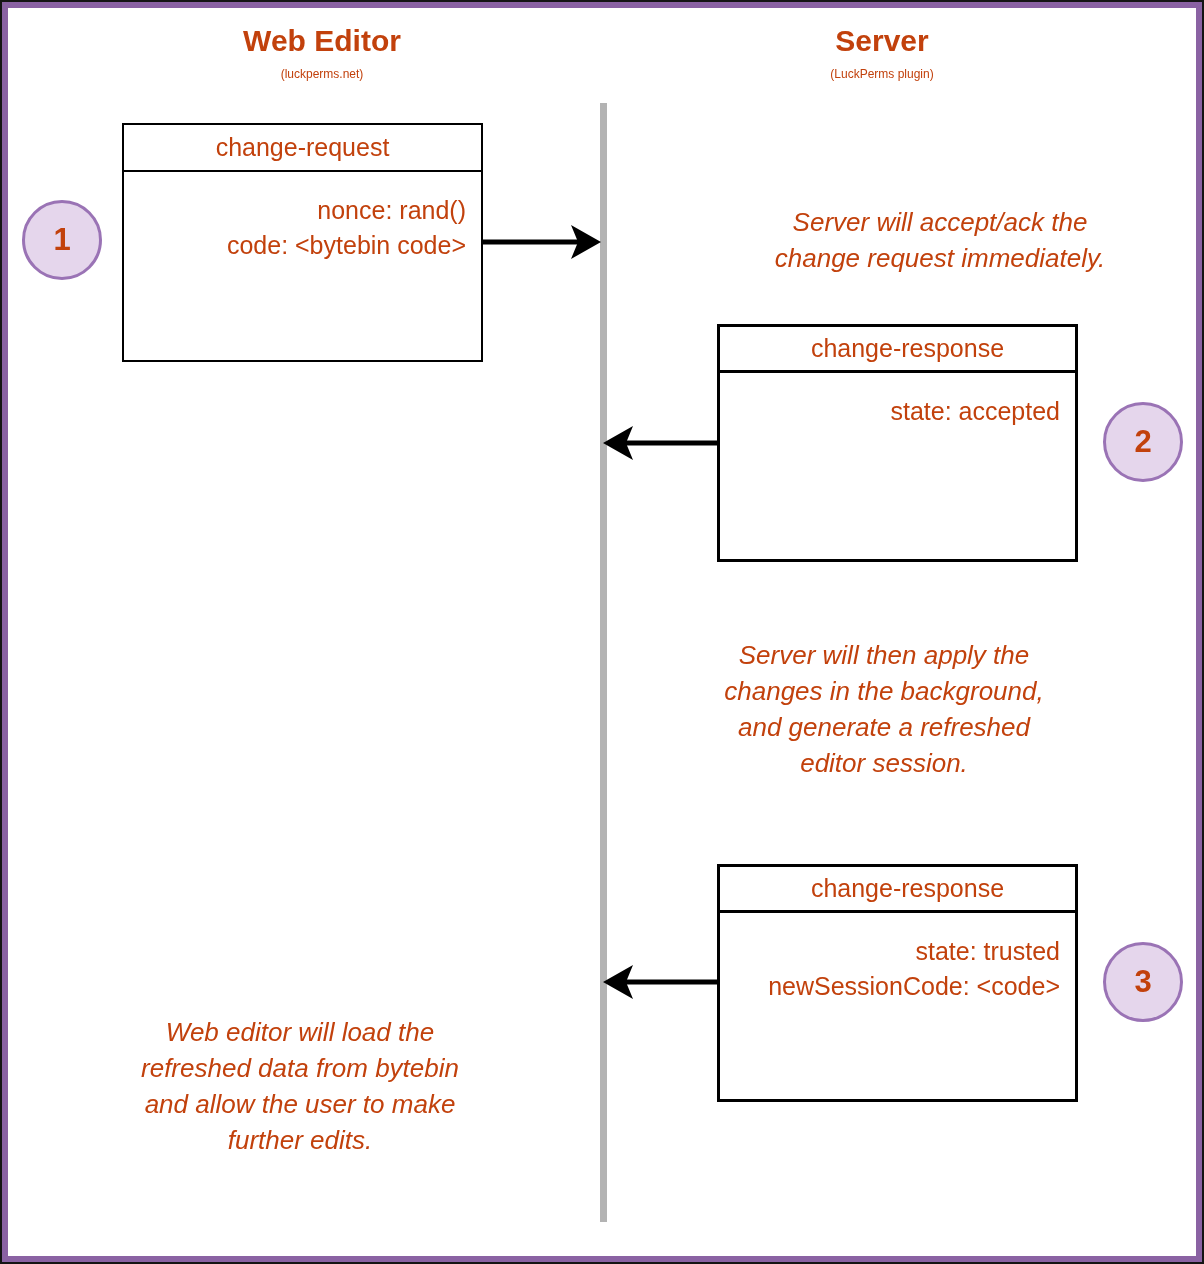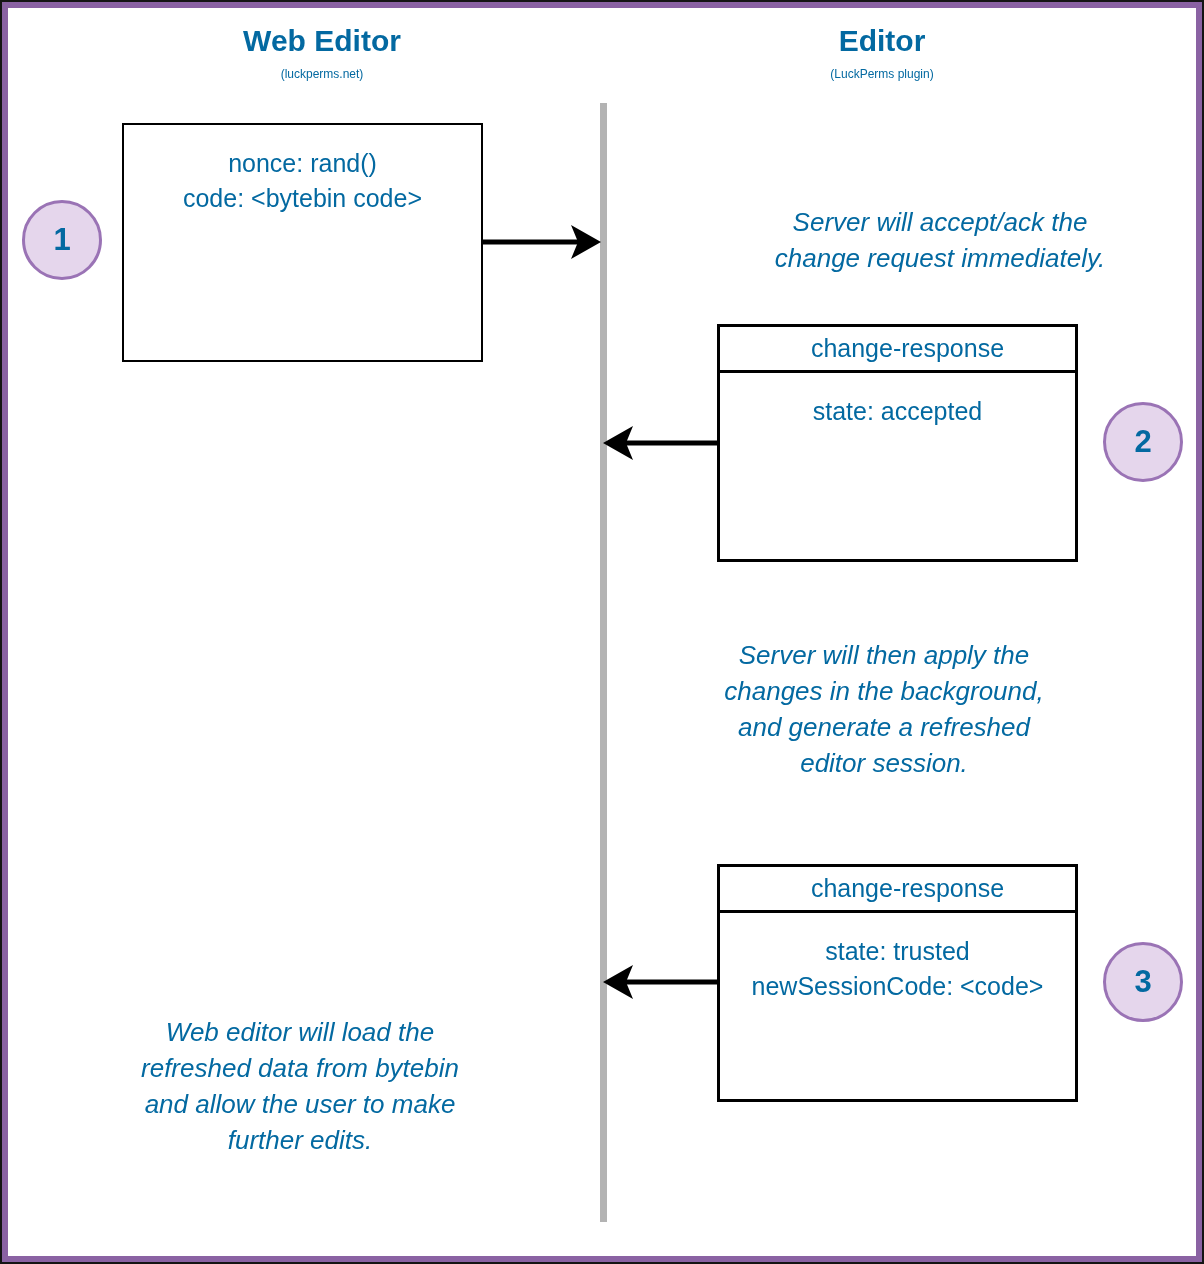--- a/index.html
+++ b/index.html
@@ -1,21 +1,21 @@
 <!DOCTYPE html>
 <html><head>
 <meta charset="utf-8">
 <style>
   html, body { margin: 0; padding: 0; background: #ffffff; }
   .canvas {
     position: relative;
     width: 1204px;
     height: 1264px;
     background: #ffffff;
-    color: #0369a1;
+    color: #c2410c;
     font-family: "Liberation Sans", sans-serif;
     overflow: hidden;
     
     box-shadow: inset 0 0 0 2px #141414, inset 0 0 0 8px #8a62a3;
   }
 
   .lifeline {
     position: absolute;
     left: 600px; top: 103px;
     width: 7px; height: 1119px;
@@ -44,21 +44,21 @@
     border-bottom: 2px solid #000000;
     display: flex;
     align-items: center;
     justify-content: center;
     font-size: 25px;
   }
   .msg-body {
     padding: 21px 15px;
     font-size: 25px;
     line-height: 35px;
-    text-align: center;
+    text-align: right;
   }
   #box-request { left: 122px; top: 123px; width: 361px; height: 239px; }
   #box-resp1   { left: 717px; top: 324px; width: 361px; height: 238px; border-width: 3px; }
   #box-resp2   { left: 717px; top: 864px; width: 361px; height: 238px; border-width: 3px; }
   #box-resp1 .msg-header, #box-resp2 .msg-header { height: 43px; border-bottom-width: 3px; padding-left: 20px; }
 
   .arrow { position: absolute; }
 
   .step-circle {
     position: absolute;
@@ -94,25 +94,26 @@
 
 <div class="canvas">
 
   <div class="lifeline"></div>
 
   <div class="participant" id="participant-left">
     <div class="p-title">Web Editor</div>
     <div class="p-subtitle">(luckperms.net)</div>
   </div>
   <div class="participant" id="participant-right">
-    <div class="p-title">Editor</div>
+    <div class="p-title">Server</div>
     <div class="p-subtitle">(LuckPerms plugin)</div>
   </div>
 
   <div class="msg-box" id="box-request">
+    <div class="msg-header">change-request</div>
     <div class="msg-body">
       <div>nonce: rand()</div>
       <div>code: &lt;bytebin code&gt;</div>
     </div>
   </div>
 
   <svg class="arrow" style="left:481px; top:220px;" width="122" height="44">
     <line x1="0" y1="22" x2="98" y2="22" stroke="#000000" stroke-width="5"></line>
     <polygon points="120,22 90,5 97,22 90,39" fill="#000000"></polygon>
   </svg>

